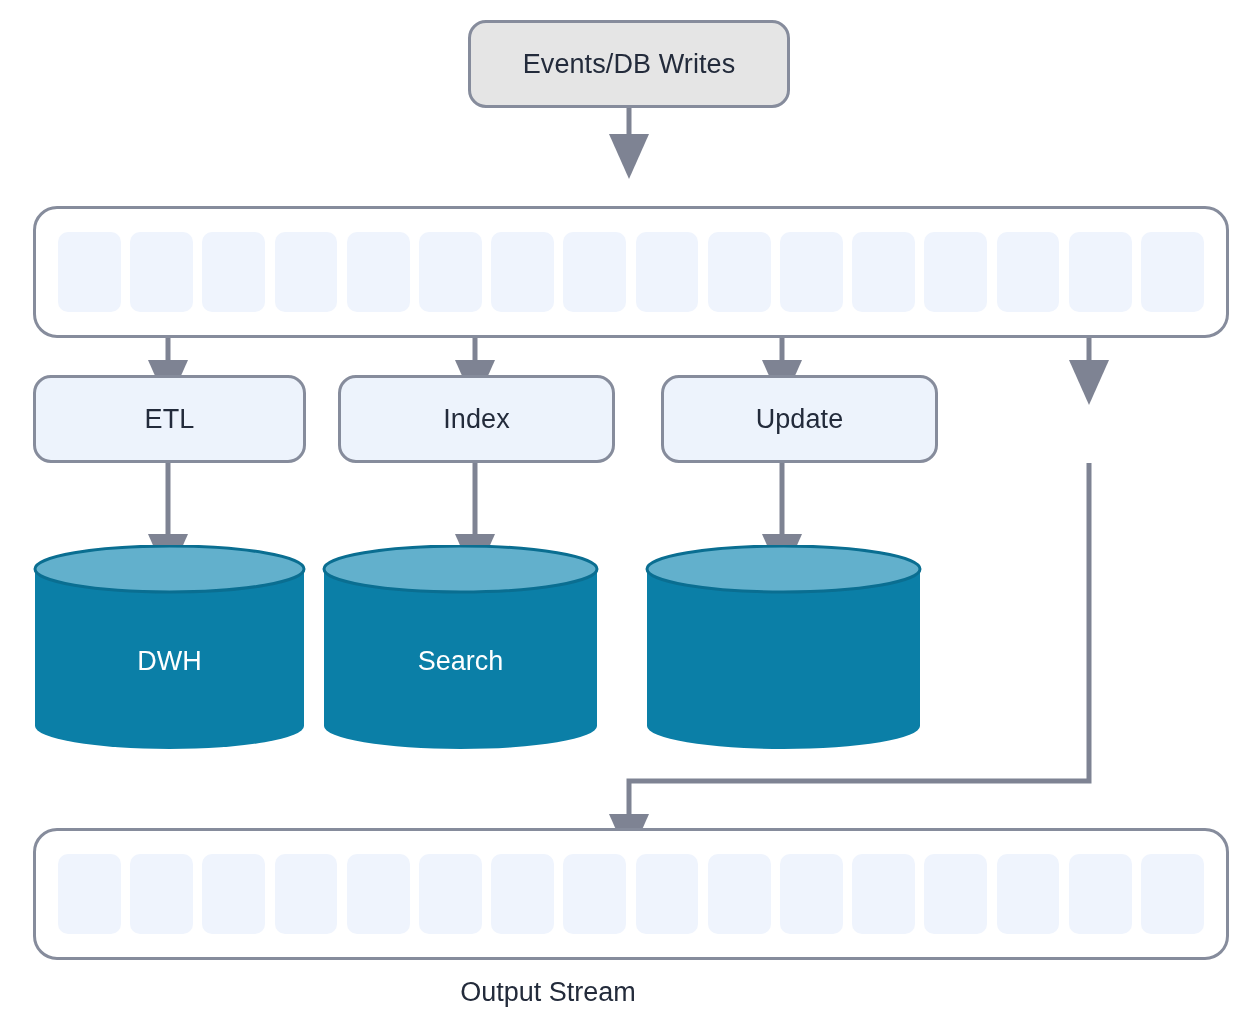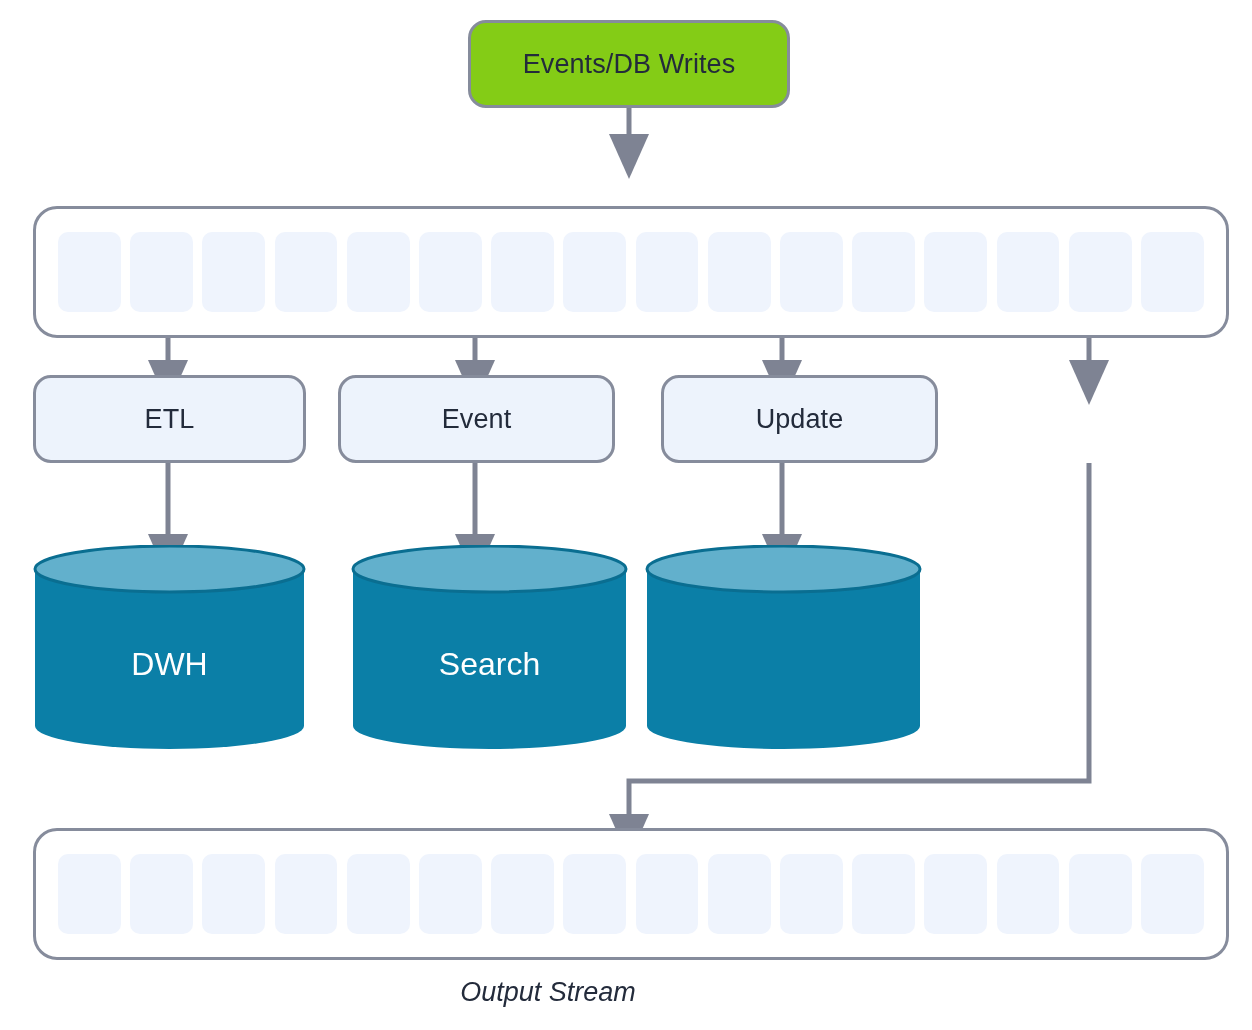--- a/index.html
+++ b/index.html
@@ -33,21 +33,21 @@
     align-items: center;
     justify-content: center;
   }
   
   .rbox {
     border: 3px solid #868c9c;
     border-radius: 18px;
     background: #edf3fc;
   }
   .rbox.plain {
-    background: #84cc16;
+    background: #e5e5e5;
   }
   .rbox-label {
     font-size: 27px;
     letter-spacing: 0.1px;
     color: #232b3b;
     white-space: nowrap;
     line-height: 1;
   }
   
   .stream-bar {
@@ -78,21 +78,21 @@
   
   .cyl {
     position: absolute;
   }
   .cyl-label {
     position: absolute;
     left: 0;
     right: 0;
     text-align: center;
     color: #ffffff;
-    font-size: 32px;
+    font-size: 27px;
     line-height: 1;
     pointer-events: none;
     white-space: nowrap;
   }
 </style>
 </head>
 <body>
 
 <div id="diagram-root">
 
@@ -139,37 +139,37 @@
       <div class="stream-seg" style="width: 62.8125px; height: 80px;"></div>
       <div class="stream-seg" style="width: 62.8125px; height: 80px;"></div>
       <div class="stream-seg" style="width: 62.8125px; height: 80px;"></div>
     </div>
 
   <div class="node rbox" style="left:33px; top:375px; width:273px; height:88px;">
     <span class="rbox-label">ETL</span>
   </div>
 
   <div class="node rbox" style="left:338px; top:375px; width:277px; height:88px;">
-    <span class="rbox-label">Event</span>
+    <span class="rbox-label">Index</span>
   </div>
 
   <div class="node rbox" style="left:645px; top:375px; width:277px; height:88px;margin-left:16px;">
     <span class="rbox-label">Update</span>
   </div>
 
 
   <div class="cyl" style="left:33px; top:545px; width:273px; height:205px;">
     <svg width="273" height="205" viewBox="0 0 273 205">
       <path d="M2,24 L2,181 A134.5,23 0 0 0 271,181 L271,24 Z" fill="#0b7fa7"></path>
       <ellipse cx="136.5" cy="24" rx="134.5" ry="23" fill="#62b0cc" stroke="#0a6e91" stroke-width="3"></ellipse>
     </svg>
     <div class="cyl-label" style="top:103px;">DWH</div>
   </div>
 
-  <div class="cyl" style="left:351px; top:545px; width:277px; height:205px;">
+  <div class="cyl" style="left:322px; top:545px; width:277px; height:205px;">
     <svg width="277" height="205" viewBox="0 0 277 205">
       <path d="M2,24 L2,181 A136.5,23 0 0 0 275,181 L275,24 Z" fill="#0b7fa7"></path>
       <ellipse cx="138.5" cy="24" rx="136.5" ry="23" fill="#62b0cc" stroke="#0a6e91" stroke-width="3"></ellipse>
     </svg>
     <div class="cyl-label" style="top:103px;">Search</div>
   </div>
 
   <div class="cyl" style="left:645px; top:545px; width:277px; height:205px;">
     <svg width="277" height="205" viewBox="0 0 277 205">
       <path d="M2,24 L2,181 A136.5,23 0 0 0 275,181 L275,24 Z" fill="#0b7fa7"></path>
@@ -189,15 +189,15 @@
       <div class="stream-seg" style="width: 62.8125px; height: 80px;"></div>
       <div class="stream-seg" style="width: 62.8125px; height: 80px;"></div>
       <div class="stream-seg" style="width: 62.8125px; height: 80px;"></div>
       <div class="stream-seg" style="width: 62.8125px; height: 80px;"></div>
       <div class="stream-seg" style="width: 62.8125px; height: 80px;"></div>
       <div class="stream-seg" style="width: 62.8125px; height: 80px;"></div>
       <div class="stream-seg" style="width: 62.8125px; height: 80px;"></div>
       <div class="stream-seg" style="width: 62.8125px; height: 80px;"></div>
     </div>
 
-  <div class="caption" style="left:0px; top:979px; width:1096px;font-style:italic;">Output Stream</div>
+  <div class="caption" style="left:0px; top:979px; width:1096px;">Output Stream</div>
 
 </div>
 
 </body></html>

